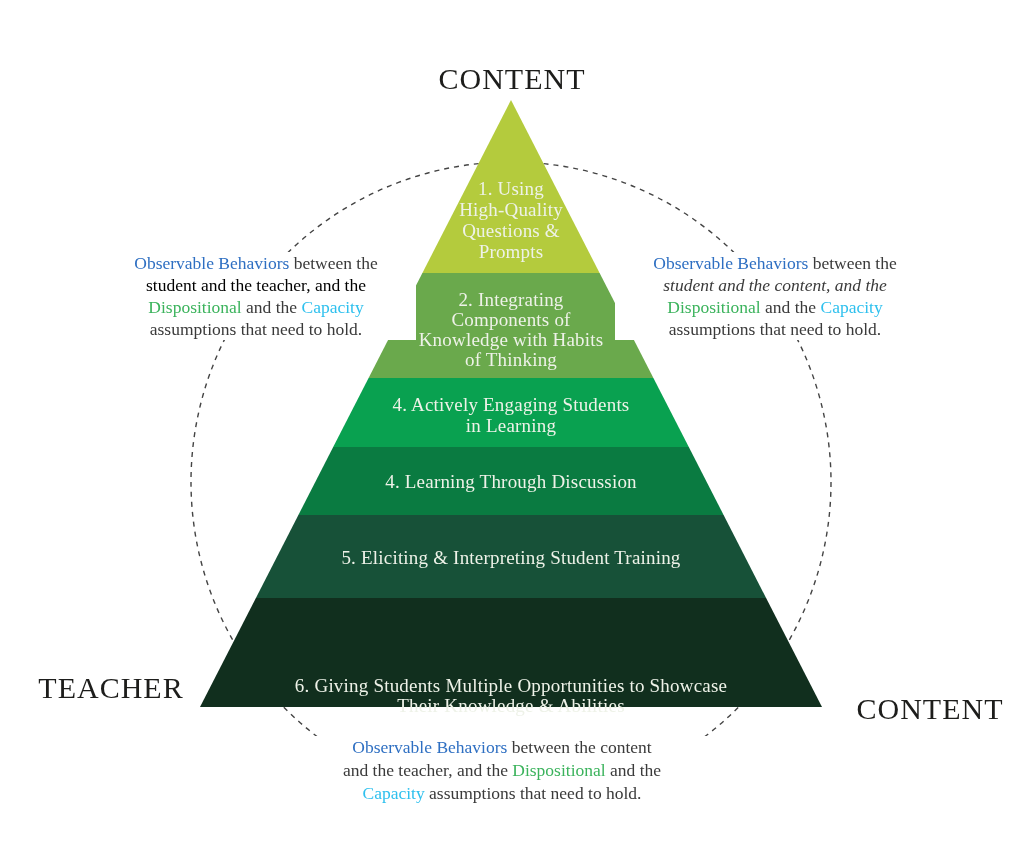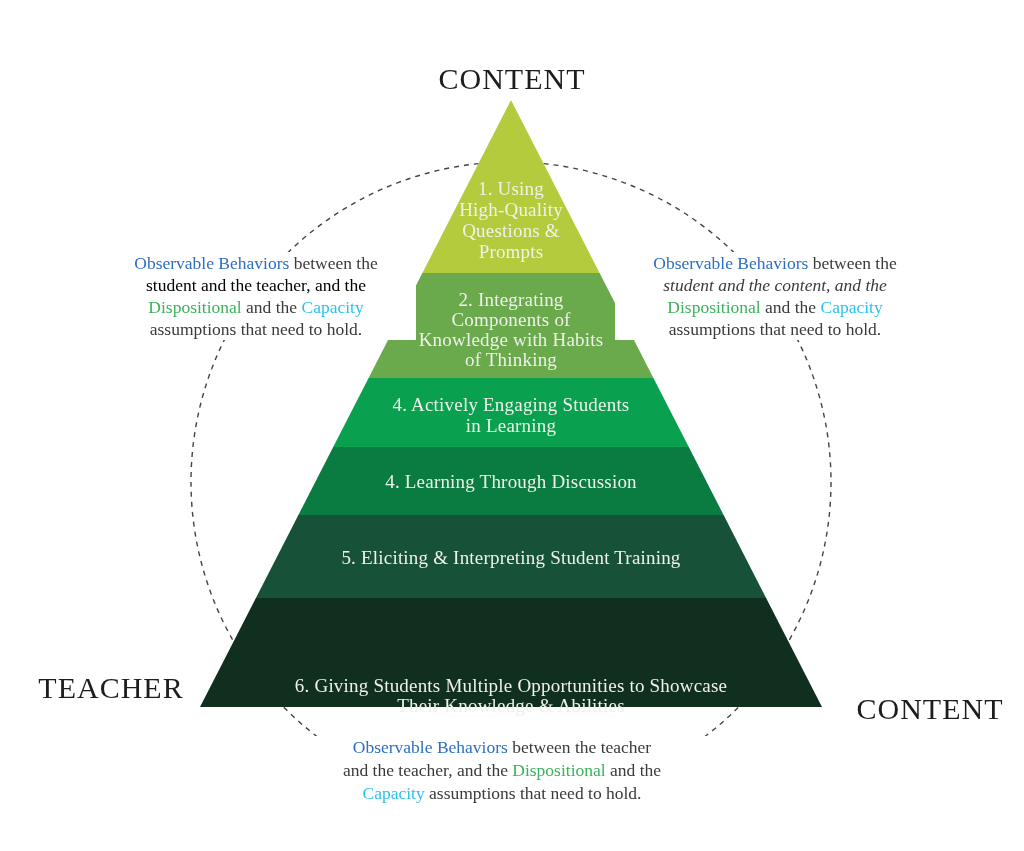--- a/index.html
+++ b/index.html
@@ -82,18 +82,18 @@
       <div><span style="color: rgb(59, 179, 92);">Dispositional</span><span style="color: rgb(58, 58, 58);"> and the </span><span style="color: rgb(46, 192, 238);">Capacity</span></div>
       <div><span style="color: rgb(58, 58, 58);">assumptions that need to hold.</span></div>
     </div>
   <div class="annotation" id="annot-right" style="left:615px;top:252px;width:320px;">
       <div><span style="color: rgb(46, 111, 194);">Observable Behaviors</span><span style="color: rgb(58, 58, 58);"> between the</span></div>
       <div><span style="color: rgb(58, 58, 58); font-style: italic;">student and the content, and the</span></div>
       <div><span style="color: rgb(59, 179, 92);">Dispositional</span><span style="color: rgb(58, 58, 58);"> and the </span><span style="color: rgb(46, 192, 238);">Capacity</span></div>
       <div><span style="color: rgb(58, 58, 58);">assumptions that need to hold.</span></div>
     </div>
   <div class="annotation" id="annot-bottom" style="left:292px;top:736px;width:420px;">
-      <div><span style="color: rgb(46, 111, 194);">Observable Behaviors</span><span style="color: rgb(58, 58, 58);"> between the teacher</span></div>
+      <div><span style="color: rgb(46, 111, 194);">Observable Behaviors</span><span style="color: rgb(58, 58, 58);"> between the content</span></div>
       <div><span style="color: rgb(58, 58, 58);">and the teacher, and the </span><span style="color: rgb(59, 179, 92);">Dispositional</span><span style="color: rgb(58, 58, 58);"> and the</span></div>
       <div><span style="color: rgb(46, 192, 238);">Capacity</span><span style="color: rgb(58, 58, 58);"> assumptions that need to hold.</span></div>
     </div>
 
 </div>
 
 </body></html>

